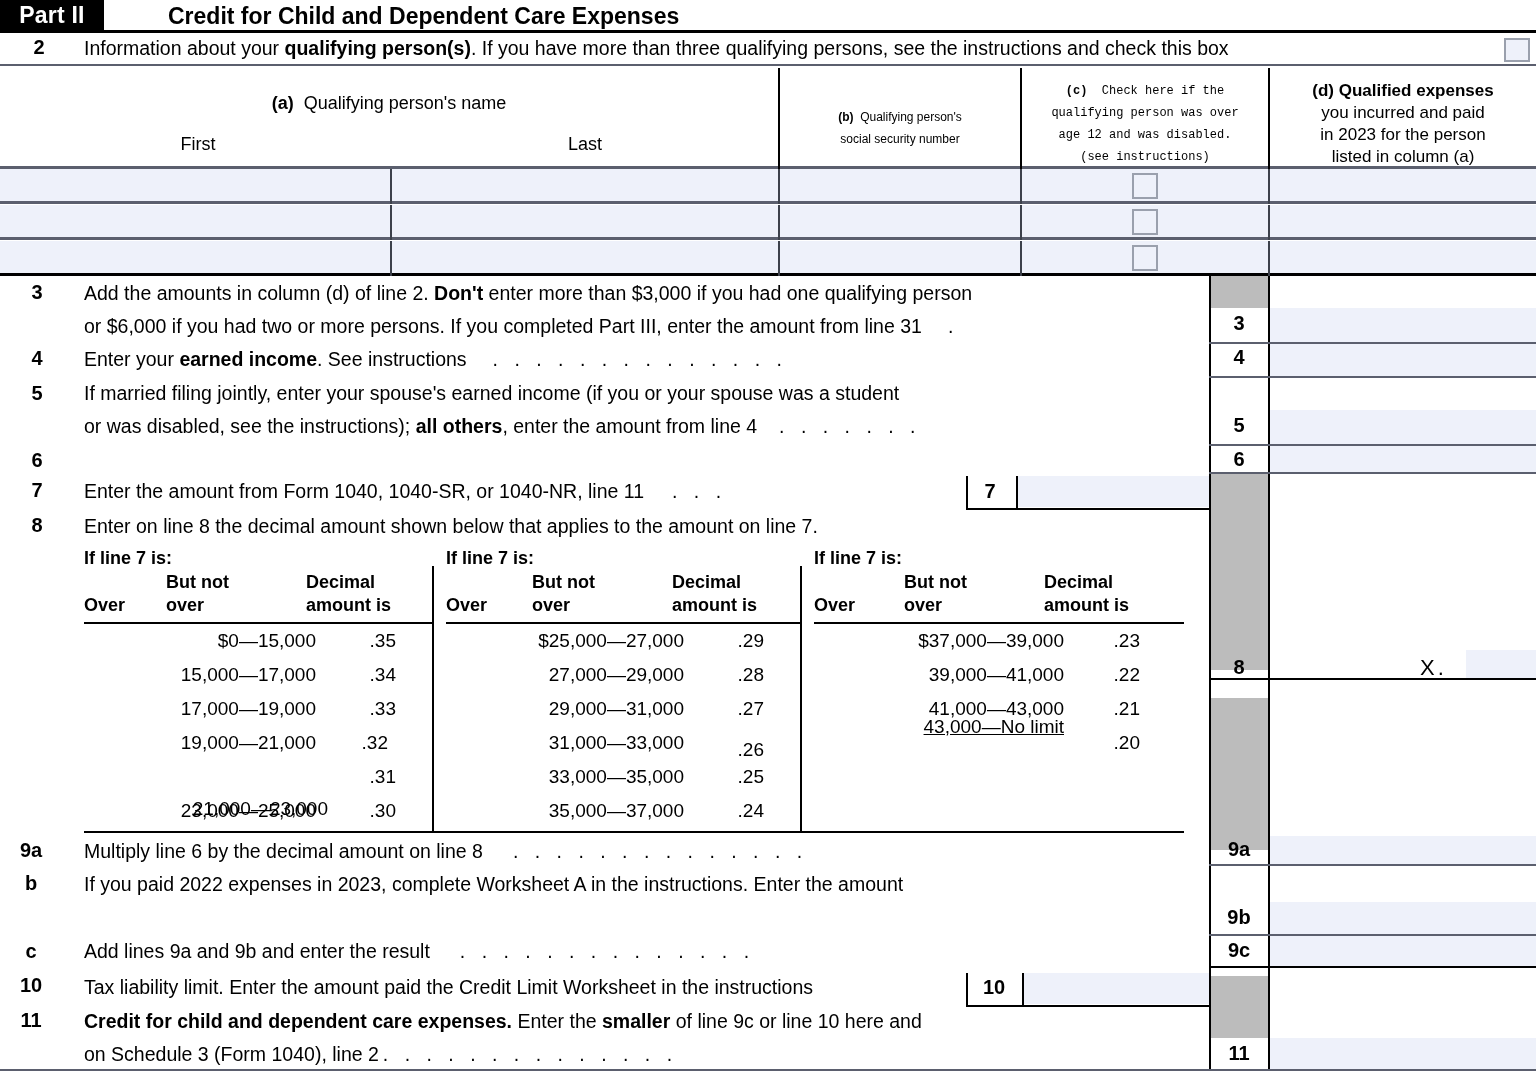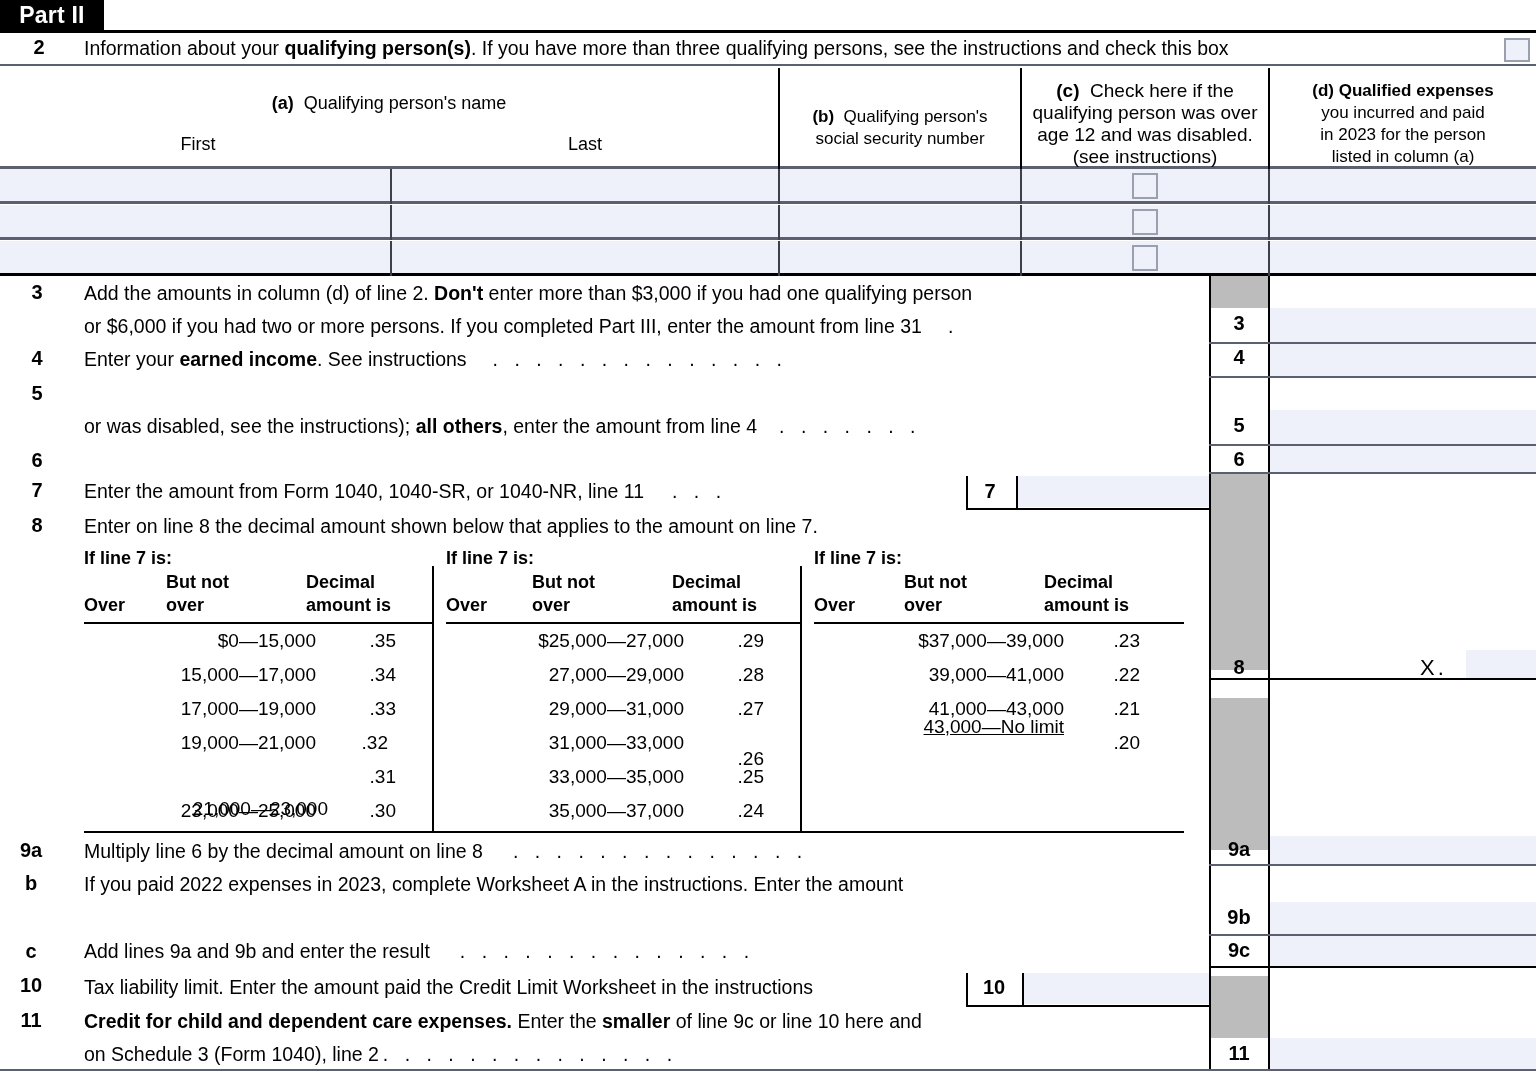--- a/index.html
+++ b/index.html
@@ -66,22 +66,22 @@
   }
   .qp-col-div {
     position: absolute; top: 0; width: 2px; height: 101px; background: #000;
   }
   #qp-a-title {
     position: absolute; left: 0; top: 25px; width: 778px;
     text-align: center; font-size: 18px;
   }
   #qp-first { position: absolute; left: 118px; top: 66px; width: 160px; text-align: center; font-size: 18px; }
   #qp-last  { position: absolute; left: 505px; top: 66px; width: 160px; text-align: center; font-size: 18px; }
-  #qp-b { position: absolute; left: 782px; top: 38px; width: 236px; text-align: center; font-size: 17px; line-height: 22px; }
-  #qp-c { position: absolute; left: 1024px; top: 12px; width: 242px; text-align: center; font-size: 19px; line-height: 22px; }
+  #qp-b { position: absolute; left: 782px; top: 38px; width: 236px; text-align: center; font-size: 12px; line-height: 22px; }
+  #qp-c { position: absolute; left: 1024px; top: 12px; width: 242px; text-align: center; font-size: 12px; line-height: 22px; font-family: Liberation Mono, monospace; }
   #qp-d { position: absolute; left: 1272px; top: 12px; width: 262px; text-align: center; font-size: 17px; line-height: 22px; }
 
   .qp-row {
     position: absolute; left: 0; width: 1536px; height: 35px;
     background: #eef1fa;
     border-bottom: 3px solid #5b5f6e;
   }
   .qp-cell-div { position: absolute; top: 0; width: 2px; height: 35px; background: #3d414b; }
   .qp-check {
     position: absolute; left: 1132px; top: 4px;
@@ -128,20 +128,21 @@
 
   #x-dot {
     position: absolute; font-size: 22px; letter-spacing: 3px;
   }
 </style>
 </head>
 <body>
 
 <div id="part-header">
   <div id="part-tag">Part II</div>
+  <div id="part-title">Credit for Child and Dependent Care Expenses</div>
 </div>
 
 <div id="line2-row">
   <div id="line2-num">2</div>
   <div id="line2-text"><span>Information about your </span><span class="bold">qualifying person(s)</span><span>. If you have more than three qualifying persons, see the instructions and check this box</span></div>
   <div id="line2-checkbox"></div>
 </div>
 
 <div id="qp-table">
 
@@ -204,20 +205,21 @@
   <div class="hrule" style="left:1270px; top:66px; width:266px;"></div>
   <div class="hrule" style="left:1209px; top:66px; width:61px;"></div>
 
   <div class="lnum" style="left:16px; top:71px;">4</div>
   <div class="ltext" style="top:72px;"><span>Enter your </span><span class="bold">earned income</span><span>. See instructions</span><span class="leader" style="padding-left:26px">. . . . . . . . . . . . . .</span></div>
   <div class="boxnum" style="left:1211px; top:70px;">4</div>
   <div class="answer" style="left:1270px; top:68px; width:266px; height:32px;"></div>
   <div class="hrule" style="left:1209px; top:100px; width:327px;"></div>
 
   <div class="lnum" style="left:16px; top:106px;">5</div>
+  <div class="ltext" style="top:106px;">If married filing jointly, enter your spouse's earned income (if you or your spouse was a student</div>
   <div class="ltext" style="top:139px;"><span>or was disabled, see the instructions); </span><span class="bold">all others</span><span>, enter the amount from line 4</span><span class="leader" style="padding-left:22px">. . . . . . .</span></div>
   <div class="boxnum" style="left:1211px; top:138px;">5</div>
   <div class="answer" style="left:1270px; top:134px; width:266px; height:34px;"></div>
   <div class="hrule" style="left:1209px; top:168px; width:327px;"></div>
 
   <div class="lnum" style="left:16px; top:173px;">6</div>
   <div class="boxnum" style="left:1211px; top:172px;">6</div>
   <div class="answer" style="left:1270px; top:170px; width:266px; height:26px;"></div>
   <div class="hrule" style="left:1209px; top:196px; width:327px;"></div>
 
@@ -265,21 +267,21 @@
     <div class="dec-hdr" style="left:588px; top:23px;"><span>Decimal</span><br><span>amount is</span></div>
     <div class="dec-hline" style="left:362px; top:74px; width:354px;"></div>
 
     <div class="dec-rng" style="left:362px; top:82px; width:238px;">$25,000—27,000</div>
     <div class="dec-val" style="left:616px; top:82px; width:64px;">.29</div>
     <div class="dec-rng" style="left:362px; top:116px; width:238px;">27,000—29,000</div>
     <div class="dec-val" style="left:616px; top:116px; width:64px;">.28</div>
     <div class="dec-rng" style="left:362px; top:150px; width:238px;">29,000—31,000</div>
     <div class="dec-val" style="left:616px; top:150px; width:64px;">.27</div>
     <div class="dec-rng" style="left:362px; top:184px; width:238px;">31,000—33,000</div>
-    <div class="dec-val" style="left:616px; top:200px; width:64px;">.26</div>
+    <div class="dec-val" style="left:616px; top:191px; width:64px;">.26</div>
     <div class="dec-rng" style="left:362px; top:218px; width:238px;">33,000—35,000</div>
     <div class="dec-val" style="left:616px; top:218px; width:64px;">.25</div>
     <div class="dec-rng" style="left:362px; top:252px; width:238px;">35,000—37,000</div>
     <div class="dec-val" style="left:616px; top:252px; width:64px;">.24</div>
 
     <div class="dec-vline" style="left:716px; top:18px; height:267px;"></div>
 
     <div class="dec-grp-title" style="left:730px; top:0px;">If line 7 is:</div>
     <div class="dec-hdr" style="left:730px; top:46px;">Over</div>
     <div class="dec-hdr" style="left:820px; top:23px;"><span>But not</span><br><span>over</span></div>

